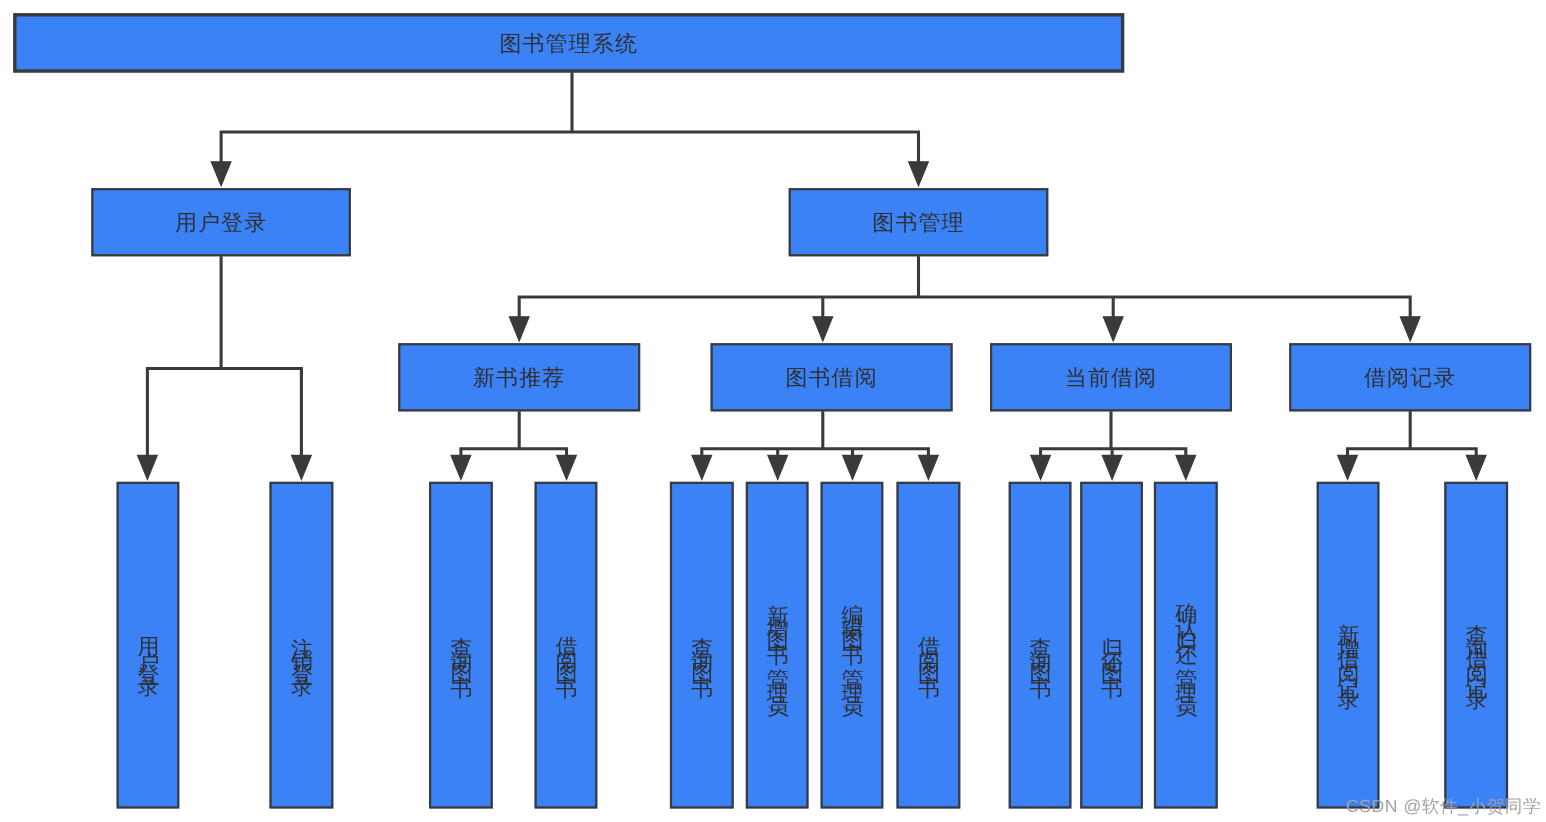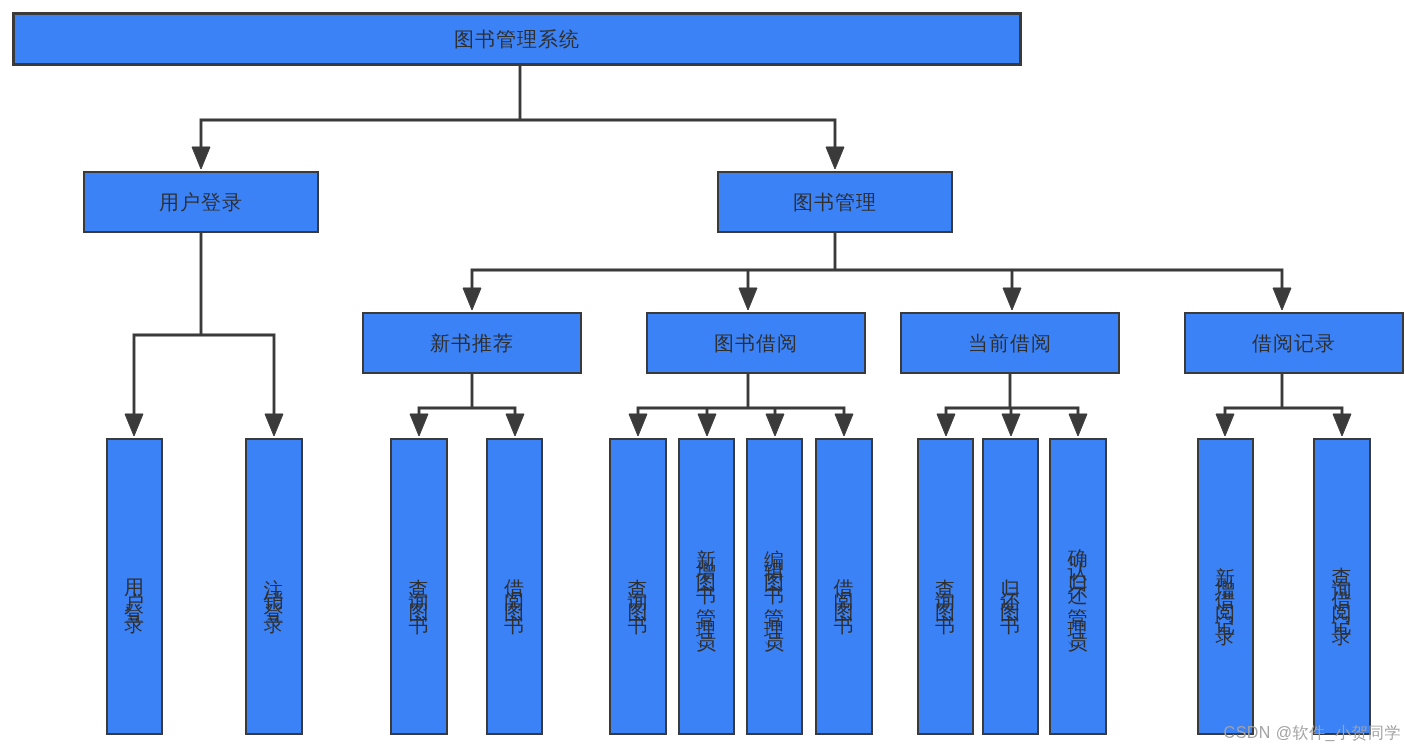--- a/index.html
+++ b/index.html
@@ -100,21 +100,21 @@
 
   <div class="node hbox lv3" style="left:362px;">
     <span>新书推荐</span>
   </div>
   <div class="node hbox lv3" style="left:646px;">
     <span>图书借阅</span>
   </div>
   <div class="node hbox lv3" style="left:900px;font-family:Liberation Mono, monospace;">
     <span>当前借阅</span>
   </div>
-  <div class="node hbox lv3" style="left:1172px;margin-left:12px;">
+  <div class="node hbox lv3" style="left:1172px;">
     <span>借阅记录</span>
   </div>
 
   <div class="node vbox leaf" style="left:106px;width:57px;">
     <span>用户登录</span>
   </div>
   <div class="node vbox leaf" style="left:245px;width:58px;">
     <span>注销登录</span>
   </div>
 

